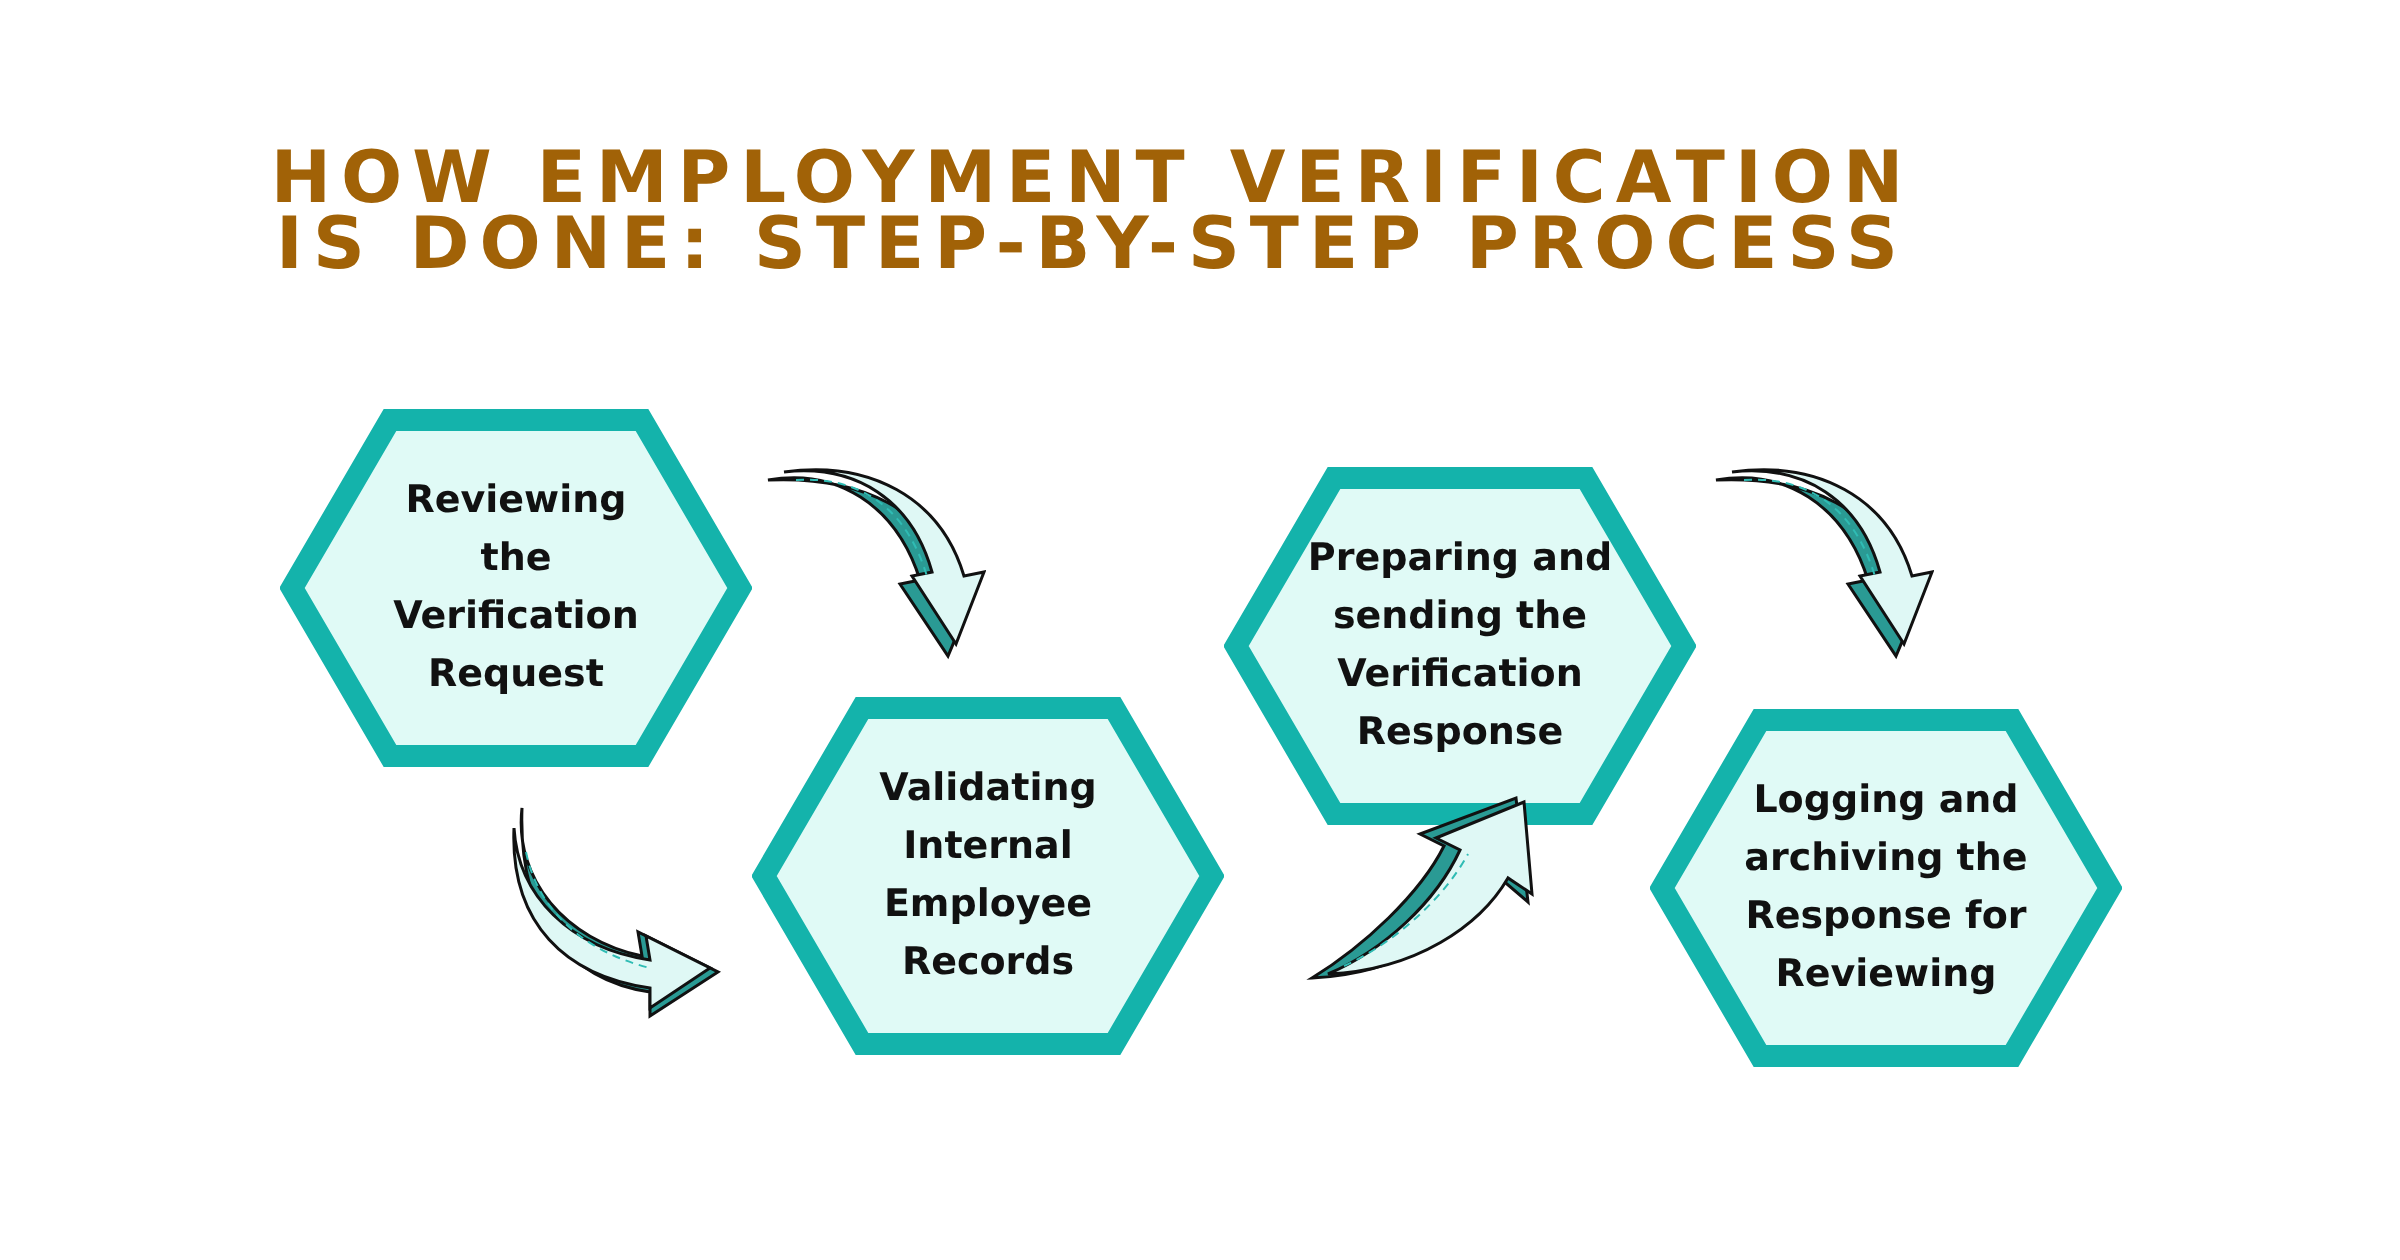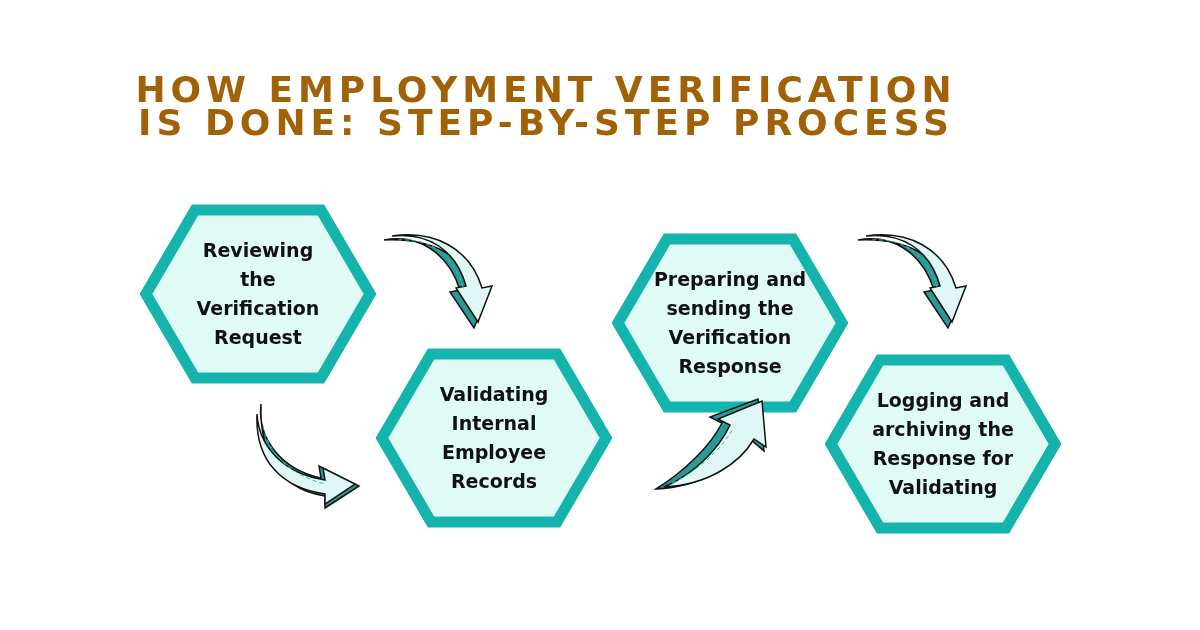--- a/index.html
+++ b/index.html
@@ -48,21 +48,21 @@
 Response</div>
 </div>
 
 <div class="hex" style="left:825px;top:354px;width:236px;height:180px;">
   <svg width="236" height="180" viewBox="0 0 236 180">
     <polygon points="55,6 181,6 230,90 181,174 55,174 6,90" fill="#e0faf6" stroke="#14b3ab" stroke-width="11" stroke-linejoin="miter"></polygon>
   </svg>
   <div class="label">Logging and
 archiving the
 Response for
-Validating</div>
+Reviewing</div>
 </div>
 
 <div class="arrow" style="left:378px;top:232px;width:115px;height:110px;">
   <svg width="115" height="110" viewBox="0 0 115 110">
     <path d="M6,8 C40,2 70,20 82,58 L72,60 L96,96 L112,58 L100,62 C88,22 52,6 6,8 Z" fill="#2a9a94" stroke="#111" stroke-width="1.5"></path>
     <path d="M14,4 C50,0 78,18 88,54 L78,56 L100,90 L114,54 L104,56 C92,16 56,-2 14,4 Z" fill="#dff8f5" stroke="#111" stroke-width="1.5"></path>
     <path d="M20,8 C52,6 76,22 86,58" fill="none" stroke="#2fbcb4" stroke-width="1" stroke-dasharray="4,3"></path>
   </svg>
 </div>
 

